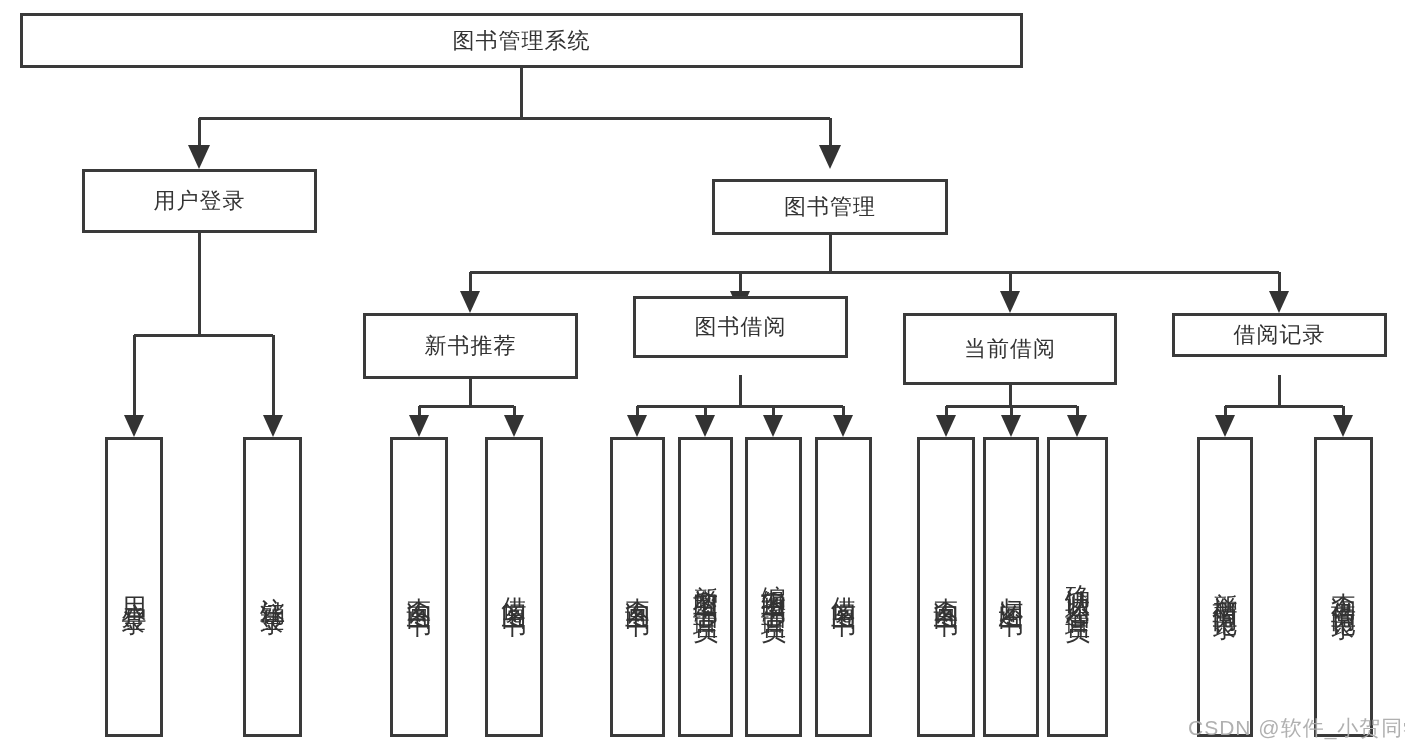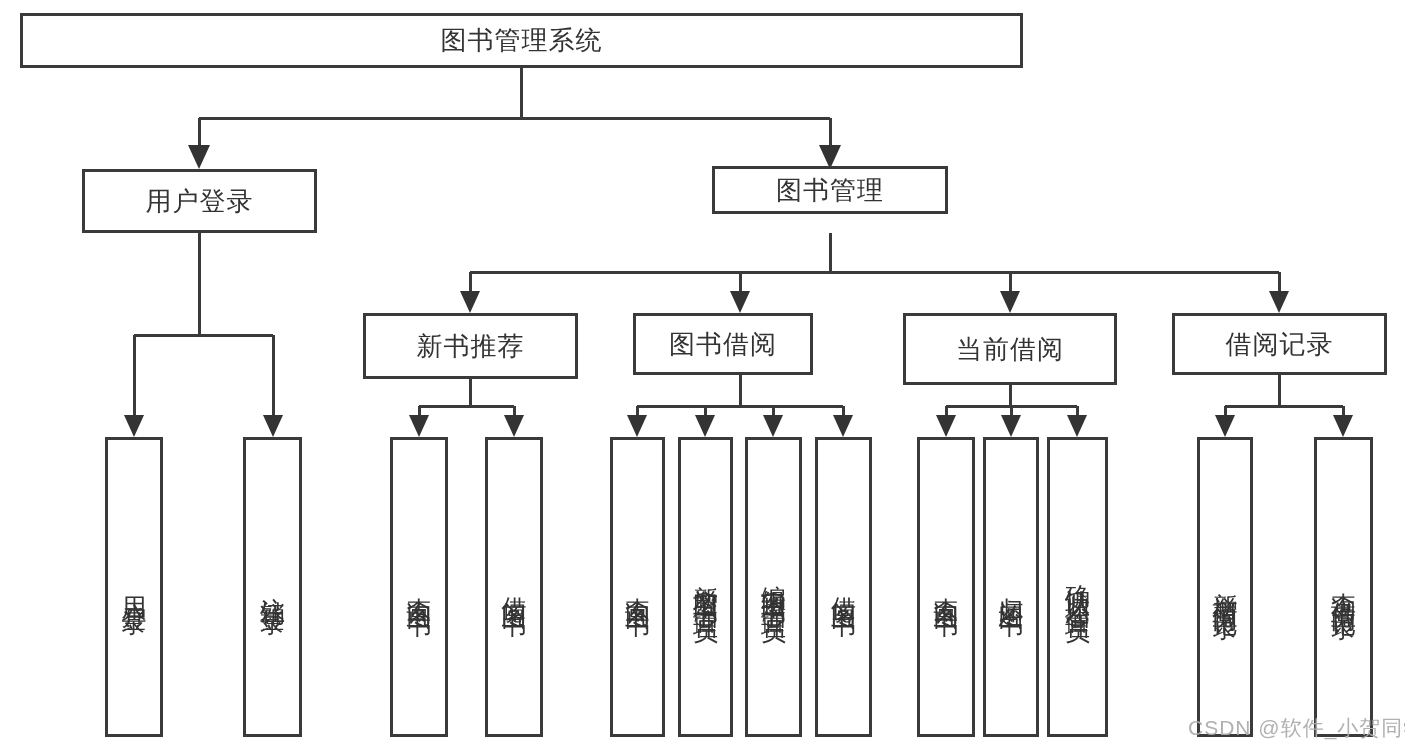--- a/index.html
+++ b/index.html
@@ -14,21 +14,21 @@
   .box{
     position:absolute;
     background:#ffffff;
     border:3px solid #3a3a3a;
     box-sizing:border-box;
     display:flex;align-items:center;justify-content:center;
     color:#333333;
     z-index:2;
     text-align:center;
   }
-  .hbox{font-size:26px;letter-spacing:1px;white-space:nowrap;}
+  .hbox{font-size:22px;letter-spacing:1px;white-space:nowrap;}
   .vbox{
     writing-mode:vertical-rl;
     text-orientation:mixed;
     font-size:25px;
     letter-spacing:5px;
     line-height:1;
   }
   .watermark{
     position:absolute;
     left:1188px;top:714px;
@@ -72,26 +72,26 @@
       <polygon points="1001,415 1021,415 1011,437"></polygon>
       <polygon points="1067,415 1087,415 1077,437"></polygon>
       <polygon points="1215,415 1235,415 1225,437"></polygon>
       <polygon points="1333,415 1353,415 1343,437"></polygon>
     </g>
   </svg>
 
   <div class="box hbox" style="left:20px;top:13px;width:1003px;height:55px">图书管理系统</div>
 
   <div class="box hbox" style="left:82px;top:169px;width:235px;height:64px">用户登录</div>
-  <div class="box hbox" style="left:712px;top:166px;width:236px;height:48px">图书管理</div>
+  <div class="box hbox" style="left:712px;top:179px;width:236px;height:56px">图书管理</div>
 
   <div class="box hbox" style="left:363px;top:313px;width:215px;height:66px">新书推荐</div>
-  <div class="box hbox" style="left:633px;top:313px;width:180px;height:62px">图书借阅</div>
+  <div class="box hbox" style="left:633px;top:296px;width:215px;height:62px">图书借阅</div>
   <div class="box hbox" style="left:903px;top:313px;width:214px;height:72px">当前借阅</div>
-  <div class="box hbox" style="left:1172px;top:313px;width:215px;height:62px">借阅记录</div>
+  <div class="box hbox" style="left:1172px;top:313px;width:215px;height:44px">借阅记录</div>
 
   <div class="box vbox" style="left:105px;top:437px;width:58px;height:300px">用户登录</div>
   <div class="box vbox" style="left:243px;top:437px;width:59px;height:300px">注销登录</div>
 
   <div class="box vbox" style="left:390px;top:437px;width:58px;height:300px">查询图书</div>
   <div class="box vbox" style="left:485px;top:437px;width:58px;height:300px">借阅图书</div>
 
   <div class="box vbox" style="left:610px;top:437px;width:55px;height:300px">查询图书</div>
   <div class="box vbox" style="left:678px;top:437px;width:55px;height:300px">新增图书（管理员）</div>
   <div class="box vbox" style="left:745px;top:437px;width:57px;height:300px">编辑图书（管理员）</div>

